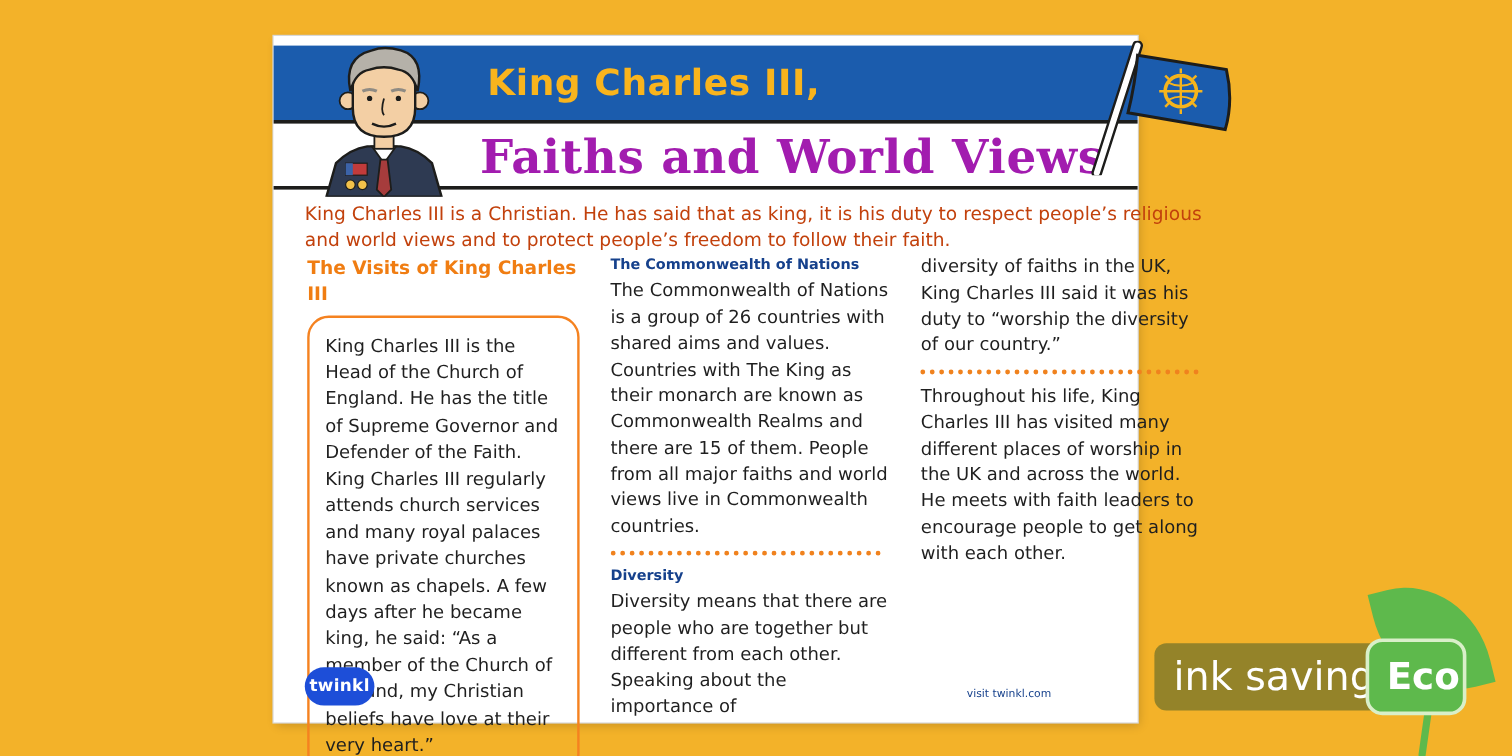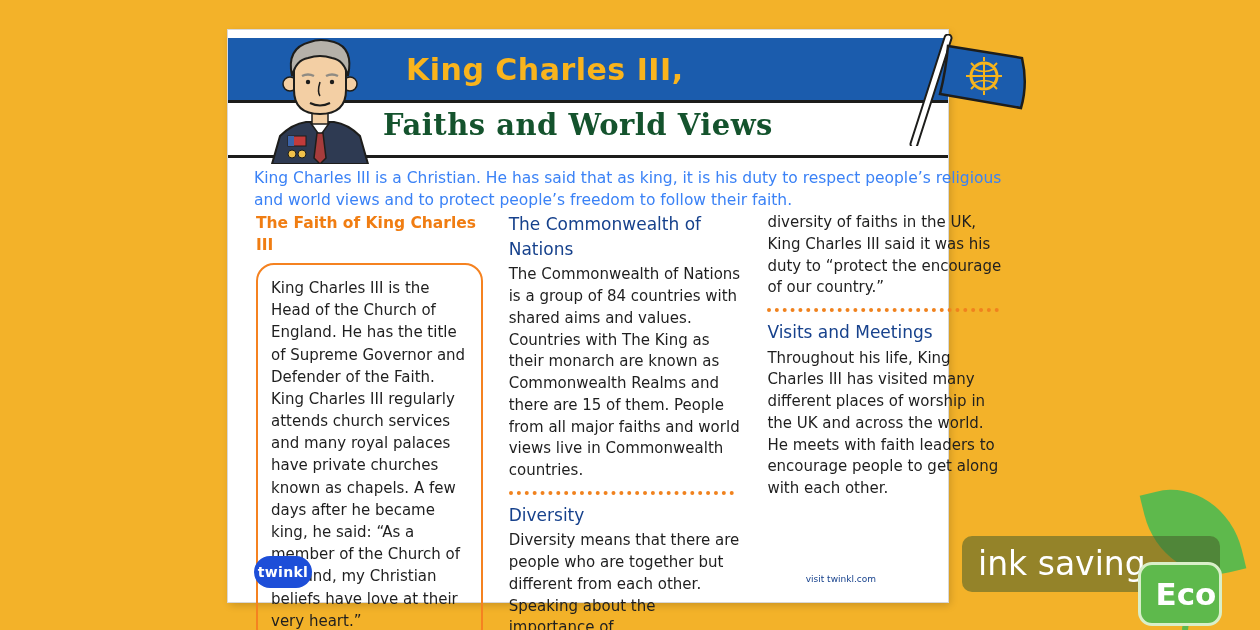--- a/index.html
+++ b/index.html
@@ -25,45 +25,45 @@
     position:absolute; left:0; top:70px; width:100%; height:58px;
     background:#ffffff;
     border-top:3px solid #1d1d1b; border-bottom:3px solid #1d1d1b;
   }
   .title-top {
     position:absolute; left:178px; top:22px;
     font-size:30px; font-weight:bold; color:#f9b41d;
     letter-spacing:0.5px; z-index:4;
   }
   .title-main {
-    position:absolute; left:155px; top:78px;
+    position:absolute; left:172px; top:78px;
     font-family:"DejaVu Serif", serif;
-    font-size:29px; font-weight:bold; color:#14532d;
+    font-size:39px; font-weight:bold; color:#a21caf;
     letter-spacing:0.5px; z-index:4;
   }
   .king { position:absolute; left:16px; top:2px; width:152px; height:132px; z-index:6; }
   .flag { position:absolute; left:668px; top:4px; width:132px; height:112px; z-index:6; }
 
   .intro {
     position:absolute; left:26px; top:137px; width:756px;
-    font-size:15.5px; line-height:1.42; color:#3b82f6;
+    font-size:15.5px; line-height:1.42; color:#c2410c;
   }
   .columns {
     position:absolute; left:28px; top:182px; width:750px;
     display:flex; gap:26px;
   }
   .col { font-size:15px; line-height:1.45; color:#1f1f1f; }
   .col1 { width:228px; }
   .col2 { width:234px; }
   .col3 { width:240px; }
   .h-orange {
     color:#f07d12; font-weight:bold; font-size:15.5px; margin-bottom:6px;
   }
   .h-blue {
-    color:#16418c; font-weight:normal; font-size:17px; margin-bottom:3px;
+    color:#16418c; font-weight:bold; font-size:12px; margin-bottom:3px;
   }
   .faith-box {
     border:2.5px solid #f58220; border-radius:18px;
     padding:12px 13px; line-height:1.48;
   }
   .dots {
     border-top:4px dotted #f0821e; height:0; margin:9px 0 8px 0; width:97%;
   }
   .ribbon-wrap { margin:14px auto 12px auto; width:240px; height:42px; position:relative; }
   .para { margin-bottom:2px; }
@@ -90,21 +90,21 @@
   .leaf-stem {
     position:absolute; left:1186px; top:570px; width:6px; height:62px;
     background:#5eb94c; border-radius:3px; transform:rotate(8deg);
   }
   .ink-bar {
     position:absolute; left:962px; top:536px; width:258px; height:56px;
     background:rgba(70,92,42,0.55); border-radius:10px;
     color:#ffffff; font-size:33px; line-height:56px; padding-left:16px;
   }
   .eco-box {
-    position:absolute; left:1138px; top:562px; width:84px; height:64px;
+    position:absolute; left:1138px; top:532px; width:84px; height:64px;
     background:#5eb94c; border:3px solid #d9efc9; border-radius:14px;
     color:#ffffff; font-weight:bold; font-size:31px;
     display:flex; align-items:center; justify-content:center;padding-left:12px;
   }
 </style>
 </head>
 <body>
 
 <div class="page">
 
@@ -165,36 +165,35 @@
           <line x1="101" y1="55" x2="98" y2="52"></line>
       </g>
     </svg>
   </div>
 
   <div class="intro">King Charles III is a Christian. He has said that as king, it is his duty to respect people’s religious and world views and to protect people’s freedom to follow their faith.</div>
 
   <div class="columns">
 
     <div class="col col1">
-      <div class="h-orange">The Faith of King Charles III</div>
+      <div class="h-orange">The Visits of King Charles III</div>
       <div class="faith-box">King Charles III is the Head of the Church of England. He has the title of Supreme Governor and Defender of the Faith. King Charles III regularly attends church services and many royal palaces have private churches known as chapels. A few days after he became king, he said: “As a member of the Church of England, my Christian beliefs have love at their very heart.”</div>
     </div>
 
     <div class="col col2">
       <div class="h-blue">The Commonwealth of Nations</div>
-      <div class="para">The Commonwealth of Nations is a group of 84 countries with shared aims and values. Countries with The King as their monarch are known as Commonwealth Realms and there are 15 of them. People from all major faiths and world views live in Commonwealth countries.</div>
+      <div class="para">The Commonwealth of Nations is a group of 26 countries with shared aims and values. Countries with The King as their monarch are known as Commonwealth Realms and there are 15 of them. People from all major faiths and world views live in Commonwealth countries.</div>
       <div class="dots"></div>
       <div class="h-blue">Diversity</div>
       <div class="para">Diversity means that there are people who are together but different from each other. Speaking about the importance of</div>
     </div>
 
     <div class="col col3">
-      <div class="para">diversity of faiths in the UK, King Charles III said it was his duty to “protect the encourage of our country.”</div>
+      <div class="para">diversity of faiths in the UK, King Charles III said it was his duty to “worship the diversity of our country.”</div>
       <div class="dots"></div>
-      <div class="h-blue">Visits and Meetings</div>
       <div class="para">Throughout his life, King Charles III has visited many different places of worship in the UK and across the world. He meets with faith leaders to encourage people to get along with each other.</div>
 
 
     </div>
   </div>
 
   <div class="twinkl-logo">twinkl</div>
   <div class="visit">visit twinkl.com</div>
 </div>
 

